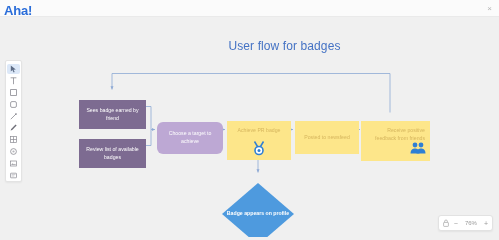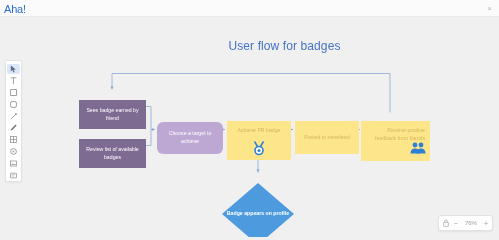--- a/index.html
+++ b/index.html
@@ -12,21 +12,21 @@
   #app { position: relative; width: 499px; height: 237px; }
 
   
   .topbar {
     position: absolute; left: 0; top: 0; width: 499px; height: 17px;
     background: #fbfbfb;
     border-bottom: 1px solid #eaeaea;
   }
   .brand {
     position: absolute; left: 4px; top: 3px;
-    font-size: 11px; font-weight: normal; color: #2a6dd9;
+    font-size: 13px; font-weight: bold; color: #2a6dd9;
     letter-spacing: -0.2px;
   }
   .close-btn {
     position: absolute; right: 5px; top: 4px;
     width: 9px; height: 9px;
     font-size: 8px; line-height: 9px; text-align: center;
     color: #b5b5b5; cursor: pointer;
   }
 
   

